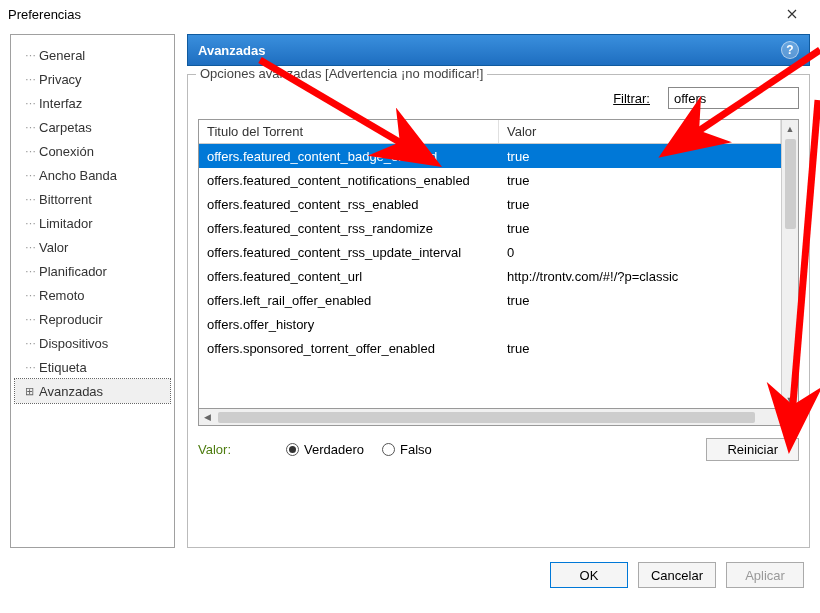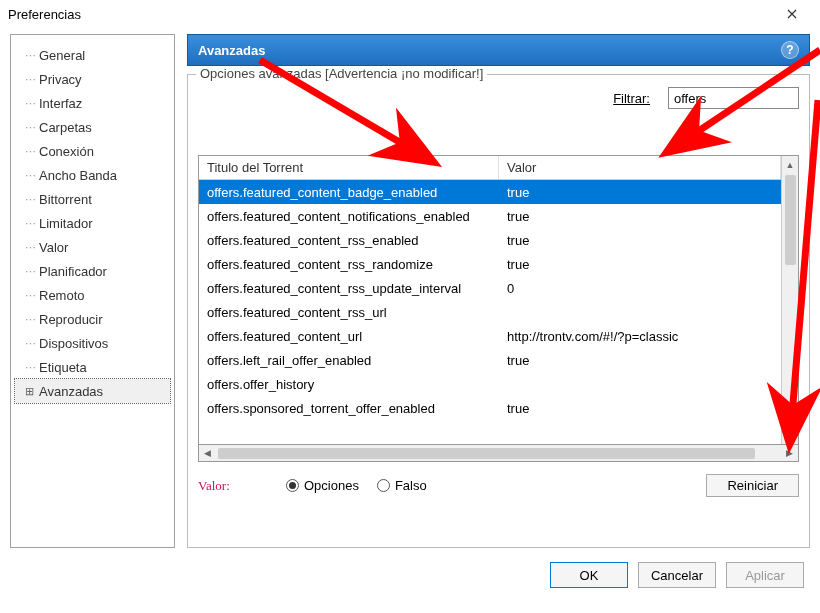--- a/index.html
+++ b/index.html
@@ -16,41 +16,41 @@
     .tree-item.selected { outline: 1px dotted #666; background: #f0f0f0; }
     .tree-item .lbl { padding-left: 2px; }
     .main { flex: 1; display: flex; flex-direction: column; }
     .panel-header { background: linear-gradient(#3a8fdd, #1e6ec0); color: #fff; padding: 6px 10px; font-size: 15px; font-weight: 600; border: 1px solid #0f5a9e; display: flex; justify-content: space-between; align-items: center; }
     .help-icon { width: 18px; height: 18px; border-radius: 50%; background: rgba(255,255,255,0.25); display: flex; align-items: center; justify-content: center; font-weight: bold; color: #fff; font-size: 12px; border: 1px solid rgba(255,255,255,0.5); }
     .groupbox { border: 1px solid #bbb; margin-top: 8px; padding: 12px 10px 10px 10px; flex: 1; display: flex; flex-direction: column; position: relative; }
     .groupbox-title { position: absolute; top: -9px; left: 8px; background: #fff; padding: 0 4px; color: #444; font-size: 13px; }
     .filter-row { display: flex; justify-content: flex-end; align-items: center; margin-bottom: 10px; gap: 18px; }
     .filter-label { text-decoration: underline; text-decoration-skip-ink: none; }
     .filter-input { width: 131px; height: 22px; border: 1px solid #888; padding: 2px 5px; font-size: 13px; }
-    .table-wrap { border: 1px solid #999; display: flex; height: 290px; margin-top: 36px; }
+    .table-wrap { border: 1px solid #999; display: flex; height: 290px; }
     .tbl { flex: 1; overflow: hidden; display: flex; flex-direction: column; }
     .thead { display: flex; background: #fff; border-bottom: 1px solid #ccc; }
     .th { padding: 4px 8px; font-weight: 400; color: #333; border-right: 1px solid #e0e0e0; }
     .th.c1 { width: 300px; }
     .th.c2 { flex: 1; }
     .tbody { flex: 1; overflow: hidden; }
     .tr { display: flex; height: 24px; align-items: center; }
     .tr.selected { background: #0078d7; color: #fff; }
     .td { padding: 2px 8px; white-space: nowrap; overflow: hidden; }
     .td.c1 { width: 300px; }
     .td.c2 { flex: 1; }
     .vscroll { width: 17px; background: #f0f0f0; border-left: 1px solid #ccc; display: flex; flex-direction: column; align-items: center; }
     .vscroll .arrow { height: 17px; width: 100%; display: flex; align-items: center; justify-content: center; color: #666; font-size: 9px; }
     .vscroll .thumb { width: 11px; height: 90px; background: #cdcdcd; border-radius: 2px; margin-top: 2px; }
     .hscroll { height: 17px; border: 1px solid #999; border-top: none; display: flex; align-items: center; background: #f0f0f0; }
     .hscroll .arrow { width: 17px; height: 100%; display: flex; align-items: center; justify-content: center; color: #666; font-size: 9px; }
     .hscroll .track { flex: 1; height: 11px; }
     .hscroll .thumb { height: 11px; width: 95%; background: #cdcdcd; border-radius: 2px; margin-left: 2px; }
     .value-row { display: flex; align-items: center; margin-top: 12px; gap: 18px; }
-    .value-label { width: 70px; color: #be185d; font-family: Liberation Serif, serif; }
+    .value-label { width: 70px; color: #4d7c0f; }
     .radio-wrap { display: flex; align-items: center; gap: 5px; cursor: pointer; }
     .radio-outer { width: 13px; height: 13px; border: 1px solid #555; border-radius: 50%; display: flex; align-items: center; justify-content: center; }
     .radio-inner { width: 7px; height: 7px; border-radius: 50%; background: #333; }
     .reset-btn { margin-left: auto; padding: 3px 20px; border: 1px solid #aaa; background: #f5f5f5; cursor: pointer; }
     .bottom-bar { display: flex; justify-content: flex-end; gap: 10px; padding: 14px 16px; }
     .dlg-btn { width: 78px; height: 26px; border: 1px solid #aaa; background: #f5f5f5; cursor: pointer; display: flex; align-items: center; justify-content: center; }
     .dlg-btn.primary { border: 1px solid #0078d7; }
     .dlg-btn.disabled { color: #999; }
     svg.arrow-overlay { position: absolute; pointer-events: none; top: 0; left: 0; width: 820px; height: 613px; z-index: 100; }
   </style>
@@ -165,24 +165,20 @@
               </div>
               <div class="tr">
                 <div class="td c1">offers.featured_content_rss_randomize</div>
                 <div class="td c2">true</div>
               </div>
               <div class="tr">
                 <div class="td c1">offers.featured_content_rss_update_interval</div>
                 <div class="td c2">0</div>
               </div>
               <div class="tr">
-                <div class="td c1">offers.featured_content_rss_url</div>
-                <div class="td c2"></div>
-              </div>
-              <div class="tr">
                 <div class="td c1">offers.featured_content_url</div>
                 <div class="td c2">http://trontv.com/#!/?p=classic</div>
               </div>
               <div class="tr">
                 <div class="td c1">offers.left_rail_offer_enabled</div>
                 <div class="td c2">true</div>
               </div>
               <div class="tr">
                 <div class="td c1">offers.offer_history</div>
                 <div class="td c2"></div>
@@ -207,21 +203,21 @@
           </div>
         <div class="arrow">▶</div>
       </div>
 
       <div class="value-row">
         <span class="value-label">Valor:</span>
         <label class="radio-wrap">
           <span class="radio-outer">
               <span class="radio-inner"></span>
             </span>
-          <span>Opciones</span>
+          <span>Verdadero</span>
         </label>
         <label class="radio-wrap">
           <span class="radio-outer"></span>
           <span>Falso</span>
         </label>
         <button class="reset-btn">Reiniciar</button>
       </div>
     </div>
   </div>
 </div>

